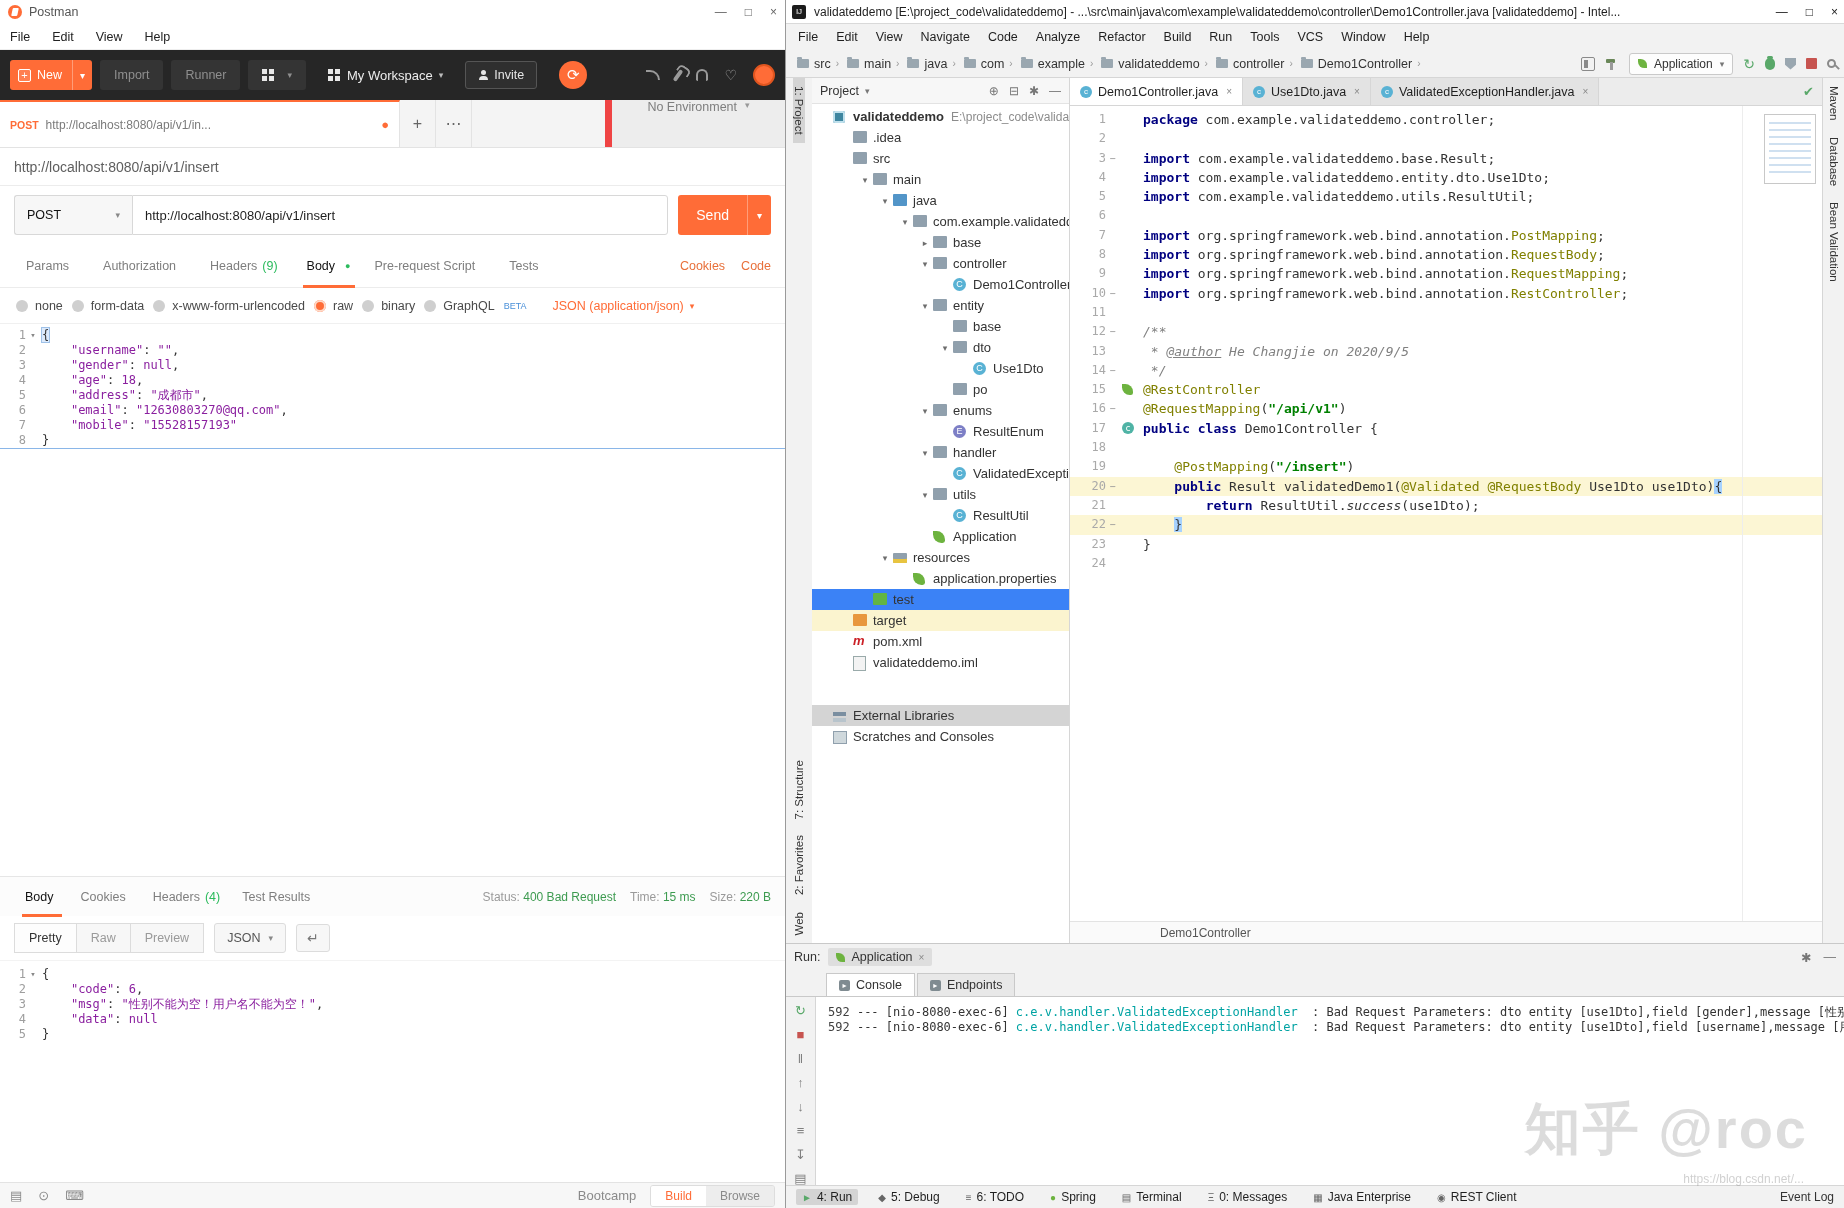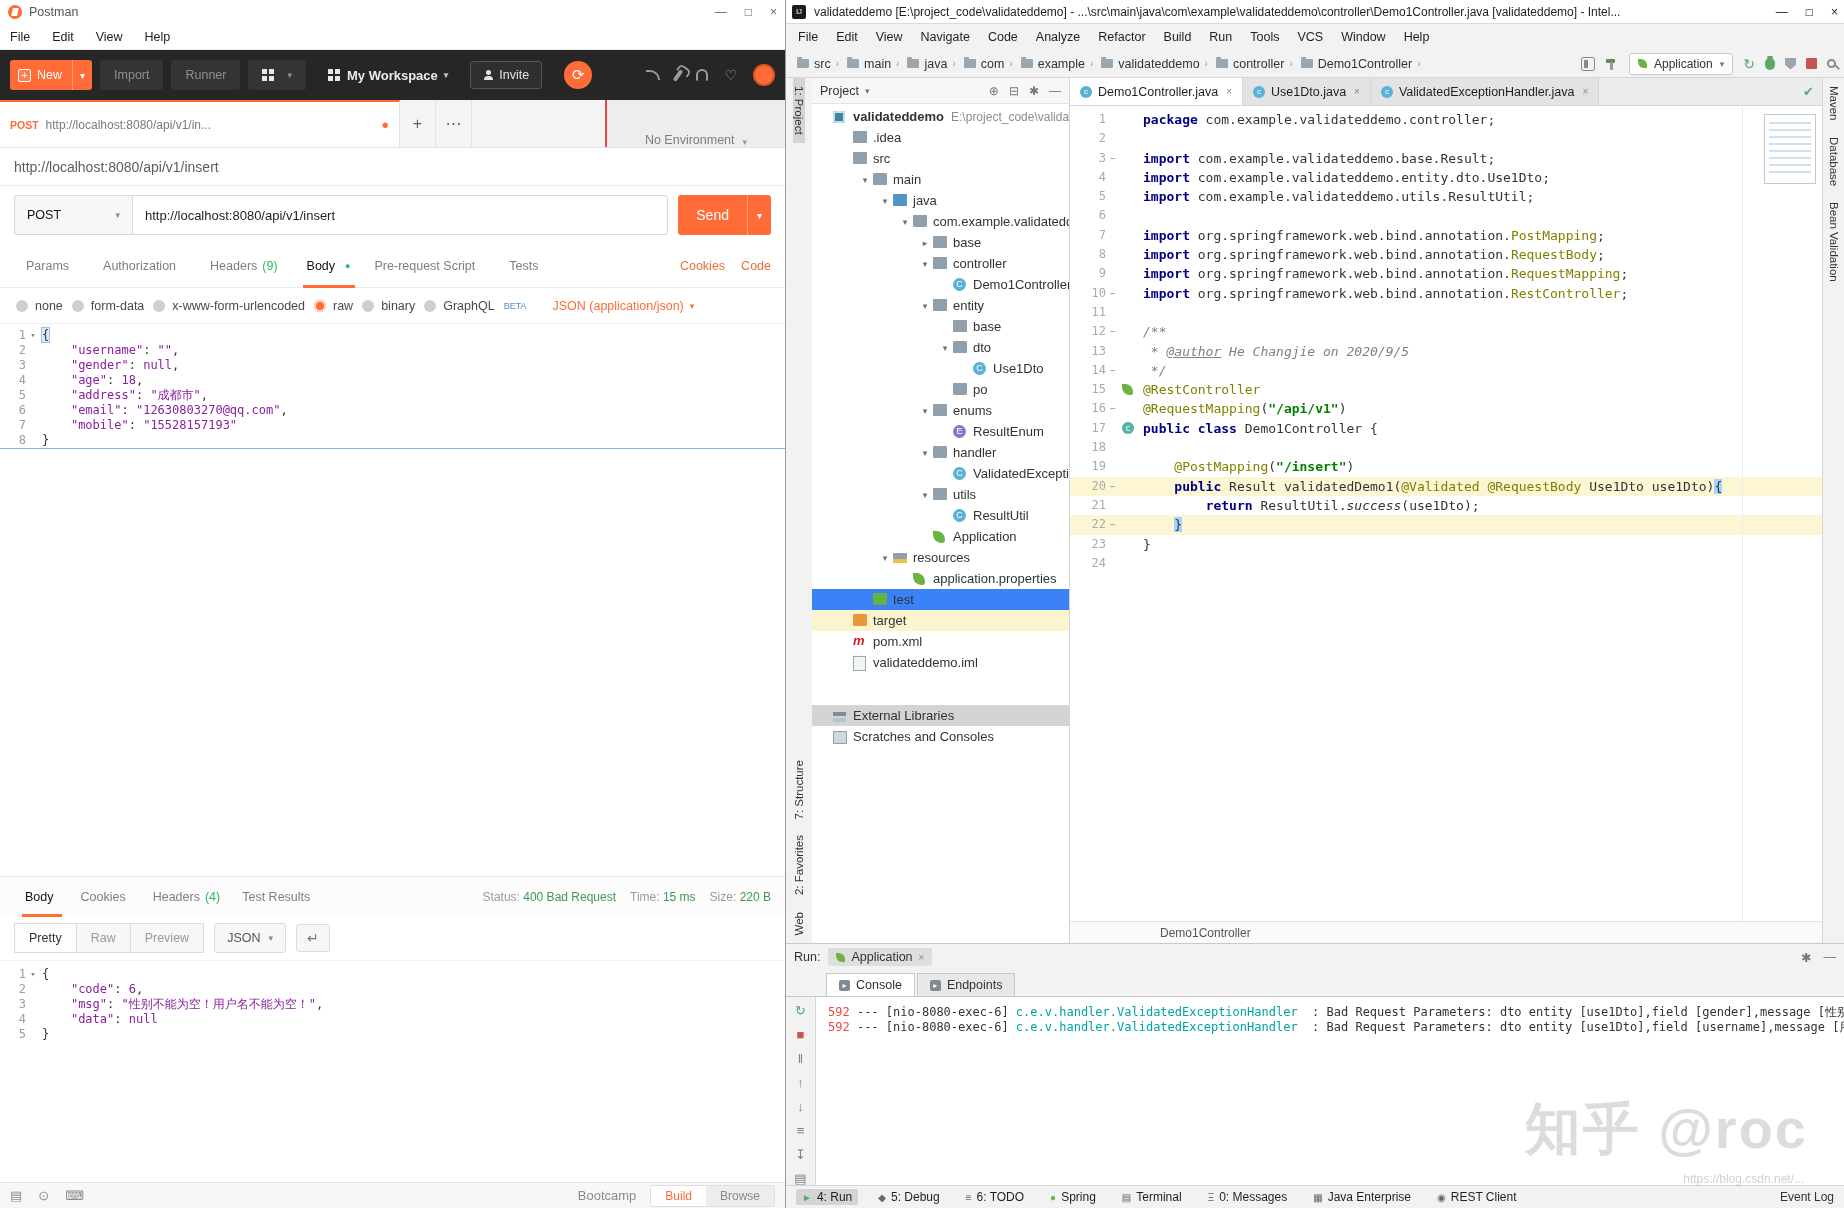--- a/index.html
+++ b/index.html
@@ -15,40 +15,40 @@
   .winbtns { margin-left:auto; display:flex; gap:18px; color:#666; font-size:12px; }
   .pm-menubar { height:26px; display:flex; align-items:center; gap:22px; padding:0 10px; border-bottom:1px solid #eee; font-size:12.5px; color:#222; }
   .pm-toolbar { height:50px; background:#262626; display:flex; align-items:center; padding:0 10px; gap:8px; }
   .btn-new { background:#ff6c37; color:#fff; border-radius:3px; display:flex; align-items:center; height:30px; font-size:12.5px; overflow:hidden; }
   .btn-new .nlab { padding:0 10px 0 8px; display:flex; align-items:center; gap:6px; }
   .plus-ic { width:13px; height:13px; background:#fff2; border:1px solid #fff; border-radius:2px; color:#fff; font-size:11px; line-height:11px; text-align:center; }
   .btn-new .ncaret { border-left:1px solid #ffffff55; padding:0 7px; font-size:10px; height:100%; display:flex; align-items:center; }
   .btn-dark { background:#343434; color:#8f8f8f; border-radius:3px; height:30px; padding:0 14px; display:flex; align-items:center; font-size:12.5px; gap:6px; }
   .grid-ic { display:inline-grid; grid-template-columns:5px 5px; gap:2px; margin-right:7px; }
   .grid-ic i { width:5px; height:5px; background:#e8e8e8; }
-  .ws { color:#ececec; display:flex; align-items:center; margin-left:14px; font-size:13px;font-weight:bold; }
+  .ws { color:#ececec; display:flex; align-items:center; margin-left:14px; font-size:13px; }
   .ws .caret { font-size:9px; margin-left:6px; color:#bbb; }
   .btn-invite { margin-left:14px; background:#2f2f2f; border:1px solid #555; color:#e5e5e5; height:28px; border-radius:3px; padding:0 12px; display:flex; align-items:center; gap:6px; font-size:12.5px; }
   .person-ic { width:10px; height:10px; position:relative; }
   .person-ic::before { content:""; position:absolute; top:0; left:3px; width:5px; height:5px; border-radius:50%; background:#e5e5e5; }
   .person-ic::after { content:""; position:absolute; bottom:0; left:1px; width:9px; height:4px; border-radius:4px 4px 0 0; background:#e5e5e5; }
   .sync-circle { width:28px; height:28px; border-radius:50%; background:#ff6c37; color:#fff; display:flex; align-items:center; justify-content:center; font-size:15px; margin-left:14px; }
   .pm-toolicons { margin-left:auto; display:flex; align-items:center; gap:16px; color:#9a9a9a; font-size:14px; }
   .avatar-circle { width:22px; height:22px; border-radius:50%; background:#ff6c37; border:2px solid #e0551f; }
   .sat-ic { width:14px; height:10px; border-radius:0 14px 0 0; border-top:2px solid #9a9a9a; border-right:2px solid #9a9a9a; }
   .wrench-ic { width:4px; height:13px; background:#9a9a9a; border-radius:2px; transform:rotate(35deg); position:relative; }
   .wrench-ic::before { content:""; position:absolute; top:-5px; left:-3px; width:10px; height:6px; border:2px solid #9a9a9a; border-bottom:none; border-radius:5px 5px 0 0; }
 
   .pm-tabstrip { height:48px; background:#f4f4f4; display:flex; align-items:stretch; border-bottom:1px solid #e3e3e3; }
   .pm-reqtab { width:400px; background:#fff; border-top:2px solid #ff6c37; border-right:1px solid #e3e3e3; display:flex; align-items:center; padding:0 10px; gap:7px; font-size:12px; }
   .pm-reqtab .meth { color:#ff6c37; font-size:10.5px; font-weight:bold; }
   .pm-reqtab .turl { color:#7a7a7a; white-space:nowrap; overflow:hidden; }
   .pm-reqtab .dot { color:#ff6c37; font-size:13px; margin-left:auto; }
   .tab-plus, .tab-more { width:36px; display:flex; align-items:center; justify-content:center; color:#666; font-size:16px; border-right:1px solid #e3e3e3; }
-  .env-box { margin-left:auto; width:180px; background:#ededed; display:flex; align-items:flex-end; justify-content:center; gap:8px; color:#7e7e7e; font-size:12.5px; border-left:2px solid #ef4444; }
+  .env-box { margin-left:auto; width:180px; background:#ededed; display:flex; align-items:flex-start; justify-content:center; gap:8px; color:#7e7e7e; font-size:12.5px; border-left:7px solid #ef4444; }
   .pm-reqname { height:38px; display:flex; align-items:center; padding:0 14px; color:#5e5e5e; font-size:14px; border-bottom:1px solid #ececec; }
   .pm-builder { height:58px; display:flex; align-items:center; padding:0 14px; gap:0; }
   .method-sel { width:118px; height:40px; background:#f7f7f7; border:1px solid #d8d8d8; border-right:none; border-radius:3px 0 0 3px; display:flex; align-items:center; justify-content:space-between; padding:0 12px; font-size:12.5px; color:#111; }
   .method-sel .caret { font-size:9px; color:#888; }
   .url-input { flex:1; height:40px; border:1px solid #d8d8d8; border-radius:0 3px 3px 0; display:flex; align-items:center; padding:0 12px; font-size:13px; color:#1f1f1f; background:#fff; }
   .send-btn { margin-left:10px; height:40px; background:#ff6c37; color:#fff; border-radius:3px; display:flex; align-items:stretch; overflow:hidden; font-size:14px; }
   .send-btn .slab { display:flex; align-items:center; padding:0 18px; }
   .send-btn .scaret { display:flex; align-items:center; padding:0 9px; border-left:1px solid #ffffff55; font-size:10px; }
   .pm-reqtabs { height:44px; display:flex; align-items:stretch; padding:0 14px; border-bottom:1px solid #ececec; font-size:12.5px; color:#7e7e7e; }
   .rtab { display:flex; align-items:center; gap:5px; padding:0 12px; position:relative; }
@@ -181,21 +181,21 @@
   .gut[data-icon="class"]::before { content:"c"; position:absolute; left:3px; top:3px; width:12px; height:12px; background:#4fb3a5; border-radius:50%; color:#fff; font-size:9px; text-align:center; line-height:12px; }
   .cl.hl { background:#fcf6d4; }
   .sg-k { color:#000080; font-weight:bold; }
   .sg-a { color:#808000; }
   .sg-s { color:#008000; font-weight:bold; }
   .sg-c { color:#808080; font-style:italic; }
   .sg-cd { color:#808080; font-style:italic; font-weight:normal; text-decoration:underline; }
   .sg-i { font-style:italic; }
   .sg-sel { background:#a6d2ff; }
   .sg-t { color:#00a3a3; }
-  .sg-mg { color:#ef4444; }
+  .sg-mg { color:#404040; }
   .vguide { position:absolute; left:672px; top:0; bottom:0; border-left:1px solid #ededed; }
   .minimap { position:absolute; right:6px; top:8px; width:52px; height:70px; background:#fff; border:1px solid #c8c8c8; padding:5px 4px;
     background-image:repeating-linear-gradient(#cfe0f0 0 2px, transparent 2px 7px); background-clip:content-box; }
   .ed-breadcrumb { height:22px; border-top:1px solid #e3e3e3; background:#fafafa; display:flex; align-items:center; padding-left:90px; font-size:12px; color:#555; }
 
   .ij-runpanel { height:242px; display:flex; flex-direction:column; border-top:1px solid #c9c9c9; background:#f2f2f2; }
   .run-header { height:26px; display:flex; align-items:center; padding:0 8px; gap:8px; font-size:12.5px; }
   .run-tab { display:flex; align-items:center; gap:6px; padding:2px 8px; background:#dedede; border-radius:2px; }
   .run-hicons { margin-left:auto; display:flex; gap:12px; color:#777; }
   .run-tabs { height:26px; display:flex; align-items:flex-end; padding-left:40px; gap:2px; }

